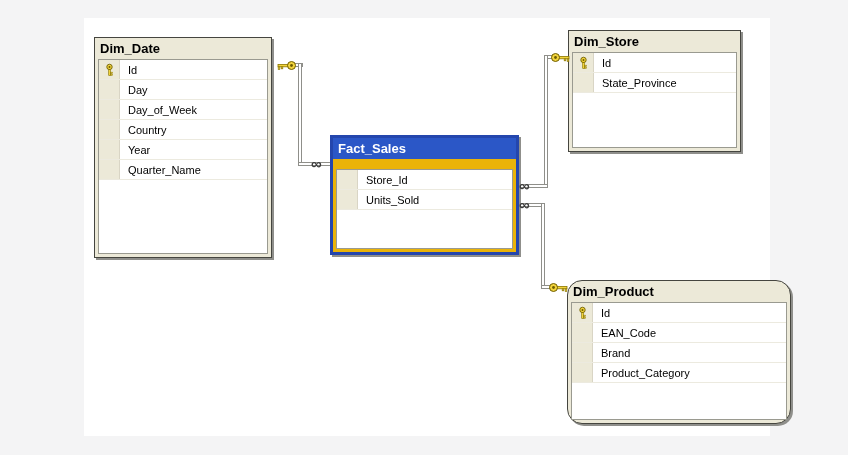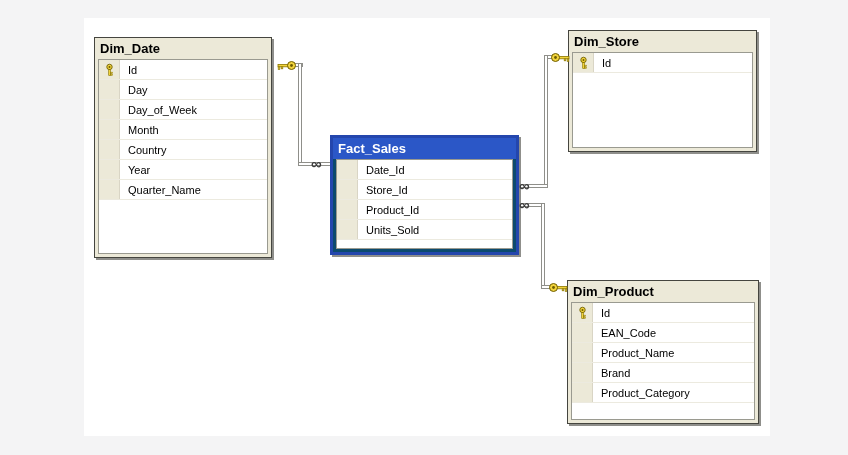--- a/index.html
+++ b/index.html
@@ -53,21 +53,22 @@
     font-size:11px;color:#000;
     padding-left:8px;
     white-space:nowrap;overflow:hidden;
   }
   .filler{flex:1;background:#fff;}
 
   
   .db-table.selected{
     border:3px solid #2446ad;
     box-shadow:2px 2px 0 #8f8f8b;
-    background:#0c4a6e;
+    background:#eab308;
+    gap:10px;
   }
   .db-table.selected .tbl-title{
     background:#2b57c7;
     color:#ffffff;
   }
 
   
   .seg{position:absolute;background:#ffffff;border:1px solid #8f8f8a;box-sizing:border-box;z-index:2;}
   .seg.h{height:4px;}
   .seg.v{width:4px;}
@@ -151,105 +152,93 @@
         <div class="row">
           <div class="cell-icon"></div>
           <div class="cell-label">Day</div>
         </div>
         <div class="row">
           <div class="cell-icon"></div>
           <div class="cell-label">Day_of_Week</div>
         </div>
         <div class="row">
           <div class="cell-icon"></div>
-          <div class="cell-label">Month</div>
-        </div>
-        <div class="row">
-          <div class="cell-icon"></div>
           <div class="cell-label">Country</div>
         </div>
         <div class="row">
           <div class="cell-icon"></div>
           <div class="cell-label">Year</div>
         </div>
         <div class="row">
           <div class="cell-icon"></div>
           <div class="cell-label">Quarter_Name</div>
         </div>
         <div class="filler"></div>
       </div>
   </div>
 
-  <div class="db-table" style="left:568px;top:30px;width:189px;height:122px;">
+  <div class="db-table" style="left:568px;top:30px;width:173px;height:122px;">
     <div class="tbl-title">Dim_Store</div>
     <div class="grid">
         <div class="row">
           <div class="cell-icon">
             <svg class="pk-key" viewBox="0 0 10 14">
               <circle cx="5" cy="3.6" r="3" fill="#f2d43c" stroke="#6e5d00" stroke-width="1"></circle>
               <circle cx="5" cy="3.6" r="1.1" fill="#6e5d00"></circle>
               <rect x="4.1" y="6.2" width="1.9" height="6.8" fill="#f2d43c" stroke="#8a7500" stroke-width="0.7"></rect>
               <rect x="6" y="9.4" width="2.2" height="1.3" fill="#f2d43c" stroke="#8a7500" stroke-width="0.6"></rect>
               <rect x="6" y="11.6" width="2.2" height="1.3" fill="#f2d43c" stroke="#8a7500" stroke-width="0.6"></rect>
             </svg>
           </div>
           <div class="cell-label">Id</div>
         </div>
+        <div class="row">
+          <div class="cell-icon"></div>
+          <div class="cell-label">State_Province</div>
+        </div>
         <div class="filler"></div>
       </div>
   </div>
 
   <div class="db-table selected" style="left:330px;top:135px;width:189px;height:120px;">
     <div class="tbl-title">Fact_Sales</div>
     <div class="grid">
         <div class="row">
           <div class="cell-icon"></div>
-          <div class="cell-label">Date_Id</div>
-        </div>
-        <div class="row">
-          <div class="cell-icon"></div>
           <div class="cell-label">Store_Id</div>
         </div>
         <div class="row">
           <div class="cell-icon"></div>
-          <div class="cell-label">Product_Id</div>
-        </div>
-        <div class="row">
-          <div class="cell-icon"></div>
           <div class="cell-label">Units_Sold</div>
         </div>
         <div class="filler"></div>
       </div>
   </div>
 
-  <div class="db-table" style="left:567px;top:280px;width:192px;height:144px;">
+  <div class="db-table" style="left:567px;top:280px;width:224px;height:144px;border-radius:15px;">
     <div class="tbl-title">Dim_Product</div>
     <div class="grid">
         <div class="row">
           <div class="cell-icon">
             <svg class="pk-key" viewBox="0 0 10 14">
               <circle cx="5" cy="3.6" r="3" fill="#f2d43c" stroke="#6e5d00" stroke-width="1"></circle>
               <circle cx="5" cy="3.6" r="1.1" fill="#6e5d00"></circle>
               <rect x="4.1" y="6.2" width="1.9" height="6.8" fill="#f2d43c" stroke="#8a7500" stroke-width="0.7"></rect>
               <rect x="6" y="9.4" width="2.2" height="1.3" fill="#f2d43c" stroke="#8a7500" stroke-width="0.6"></rect>
               <rect x="6" y="11.6" width="2.2" height="1.3" fill="#f2d43c" stroke="#8a7500" stroke-width="0.6"></rect>
             </svg>
           </div>
           <div class="cell-label">Id</div>
         </div>
         <div class="row">
           <div class="cell-icon"></div>
           <div class="cell-label">EAN_Code</div>
         </div>
         <div class="row">
           <div class="cell-icon"></div>
-          <div class="cell-label">Product_Name</div>
-        </div>
-        <div class="row">
-          <div class="cell-icon"></div>
           <div class="cell-label">Brand</div>
         </div>
         <div class="row">
           <div class="cell-icon"></div>
           <div class="cell-label">Product_Category</div>
         </div>
         <div class="filler"></div>
       </div>
   </div>
 </div>

